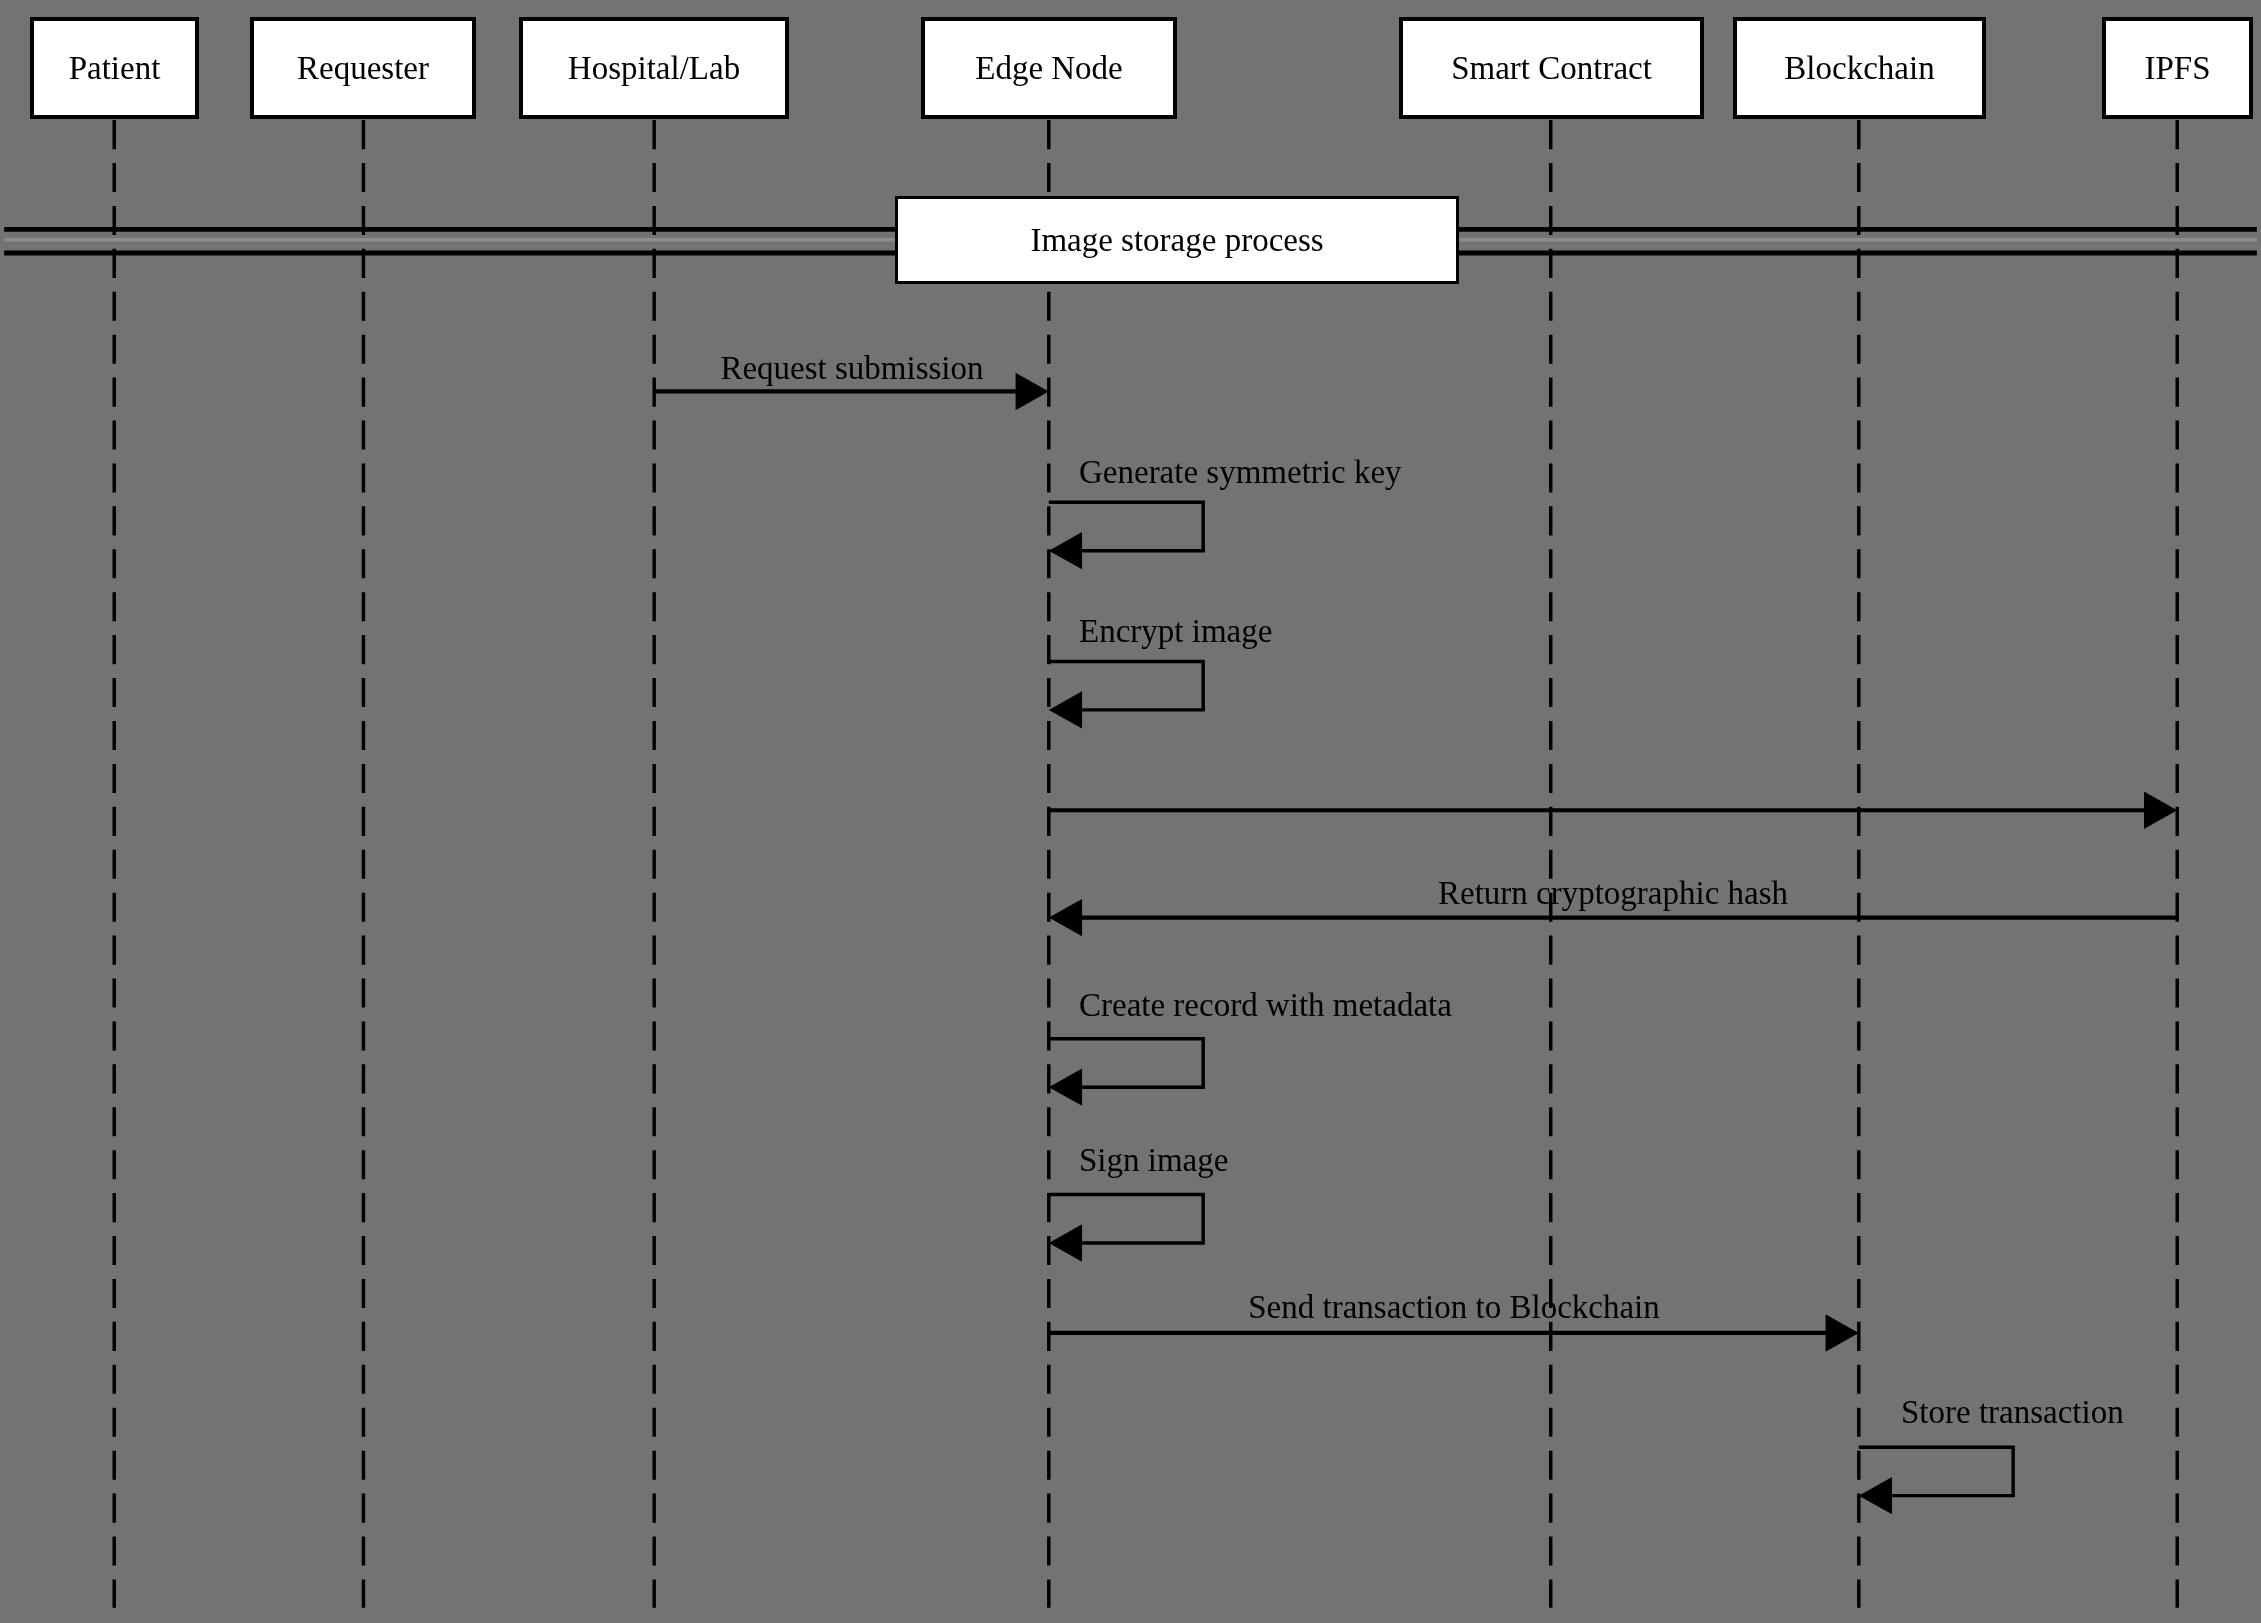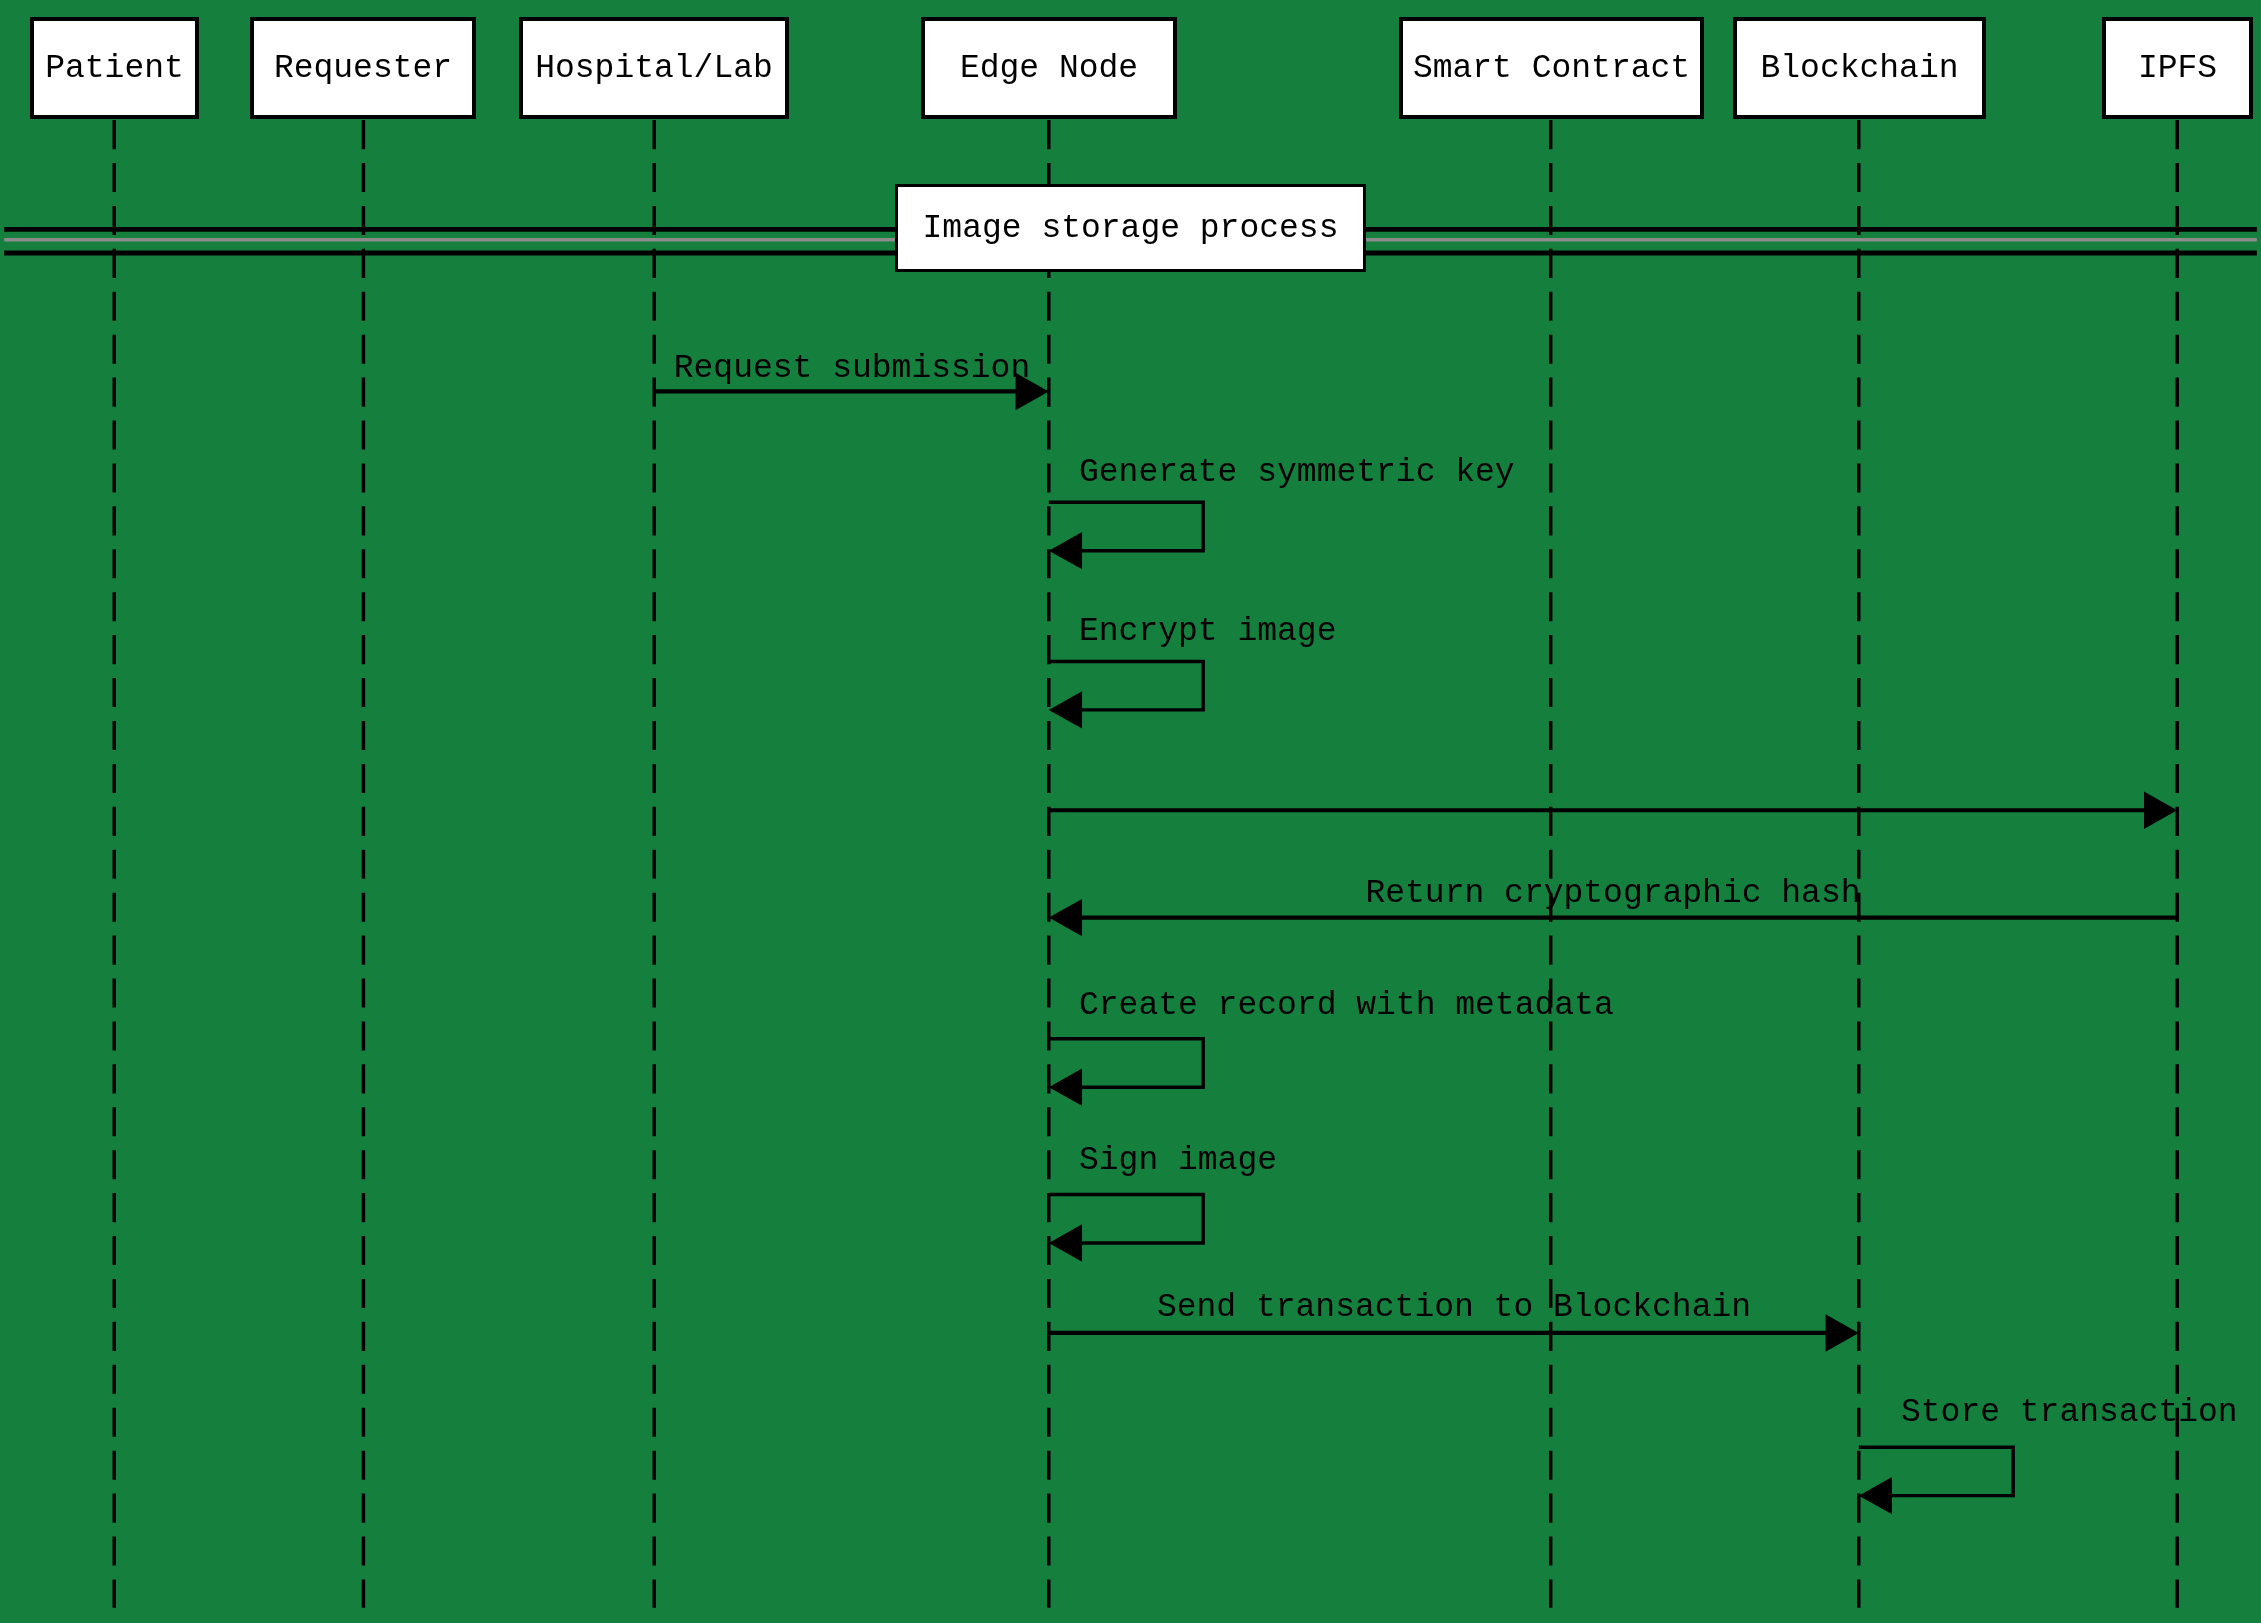--- a/index.html
+++ b/index.html
@@ -1,27 +1,27 @@
 <!DOCTYPE html>
 <html style="font-size:11px"><head>
 <meta charset="utf-8">
 <style>
   html,body{margin:0;padding:0;background:#ffffff;}
   .stage{
-    position:relative;width:2261px;height:1624px;background:#15803d;
-    font-family:Liberation Mono, monospace;color:#000000;overflow:hidden;
+    position:relative;width:2261px;height:1624px;background:#737373;
+    font-family:Liberation Serif, serif;color:#000000;overflow:hidden;
   }
   .layer{position:absolute;left:0;top:0;}
   .actor{
     position:absolute;top:17.3px;height:102px;border:4.8px solid #000;background:#fff;
     display:flex;align-items:center;justify-content:center;
     font-size:33px;box-sizing:border-box;z-index:2;white-space:nowrap;
   }
   .divider-box{
-    position:absolute;left:895px;top:184px;width:471px;height:88px;
+    position:absolute;left:895px;top:196px;width:564px;height:88px;
     border:3.5px solid #000;background:#fff;display:flex;align-items:center;justify-content:center;
     font-size:33px;box-sizing:border-box;z-index:3;white-space:nowrap;
   }
   .mlabel{
     position:absolute;font-size:33px;line-height:1;white-space:nowrap;z-index:2;color:#000;
   }
   .mlabel.center{transform:translateX(-50%);}
 </style>
 </head>
 <body>

